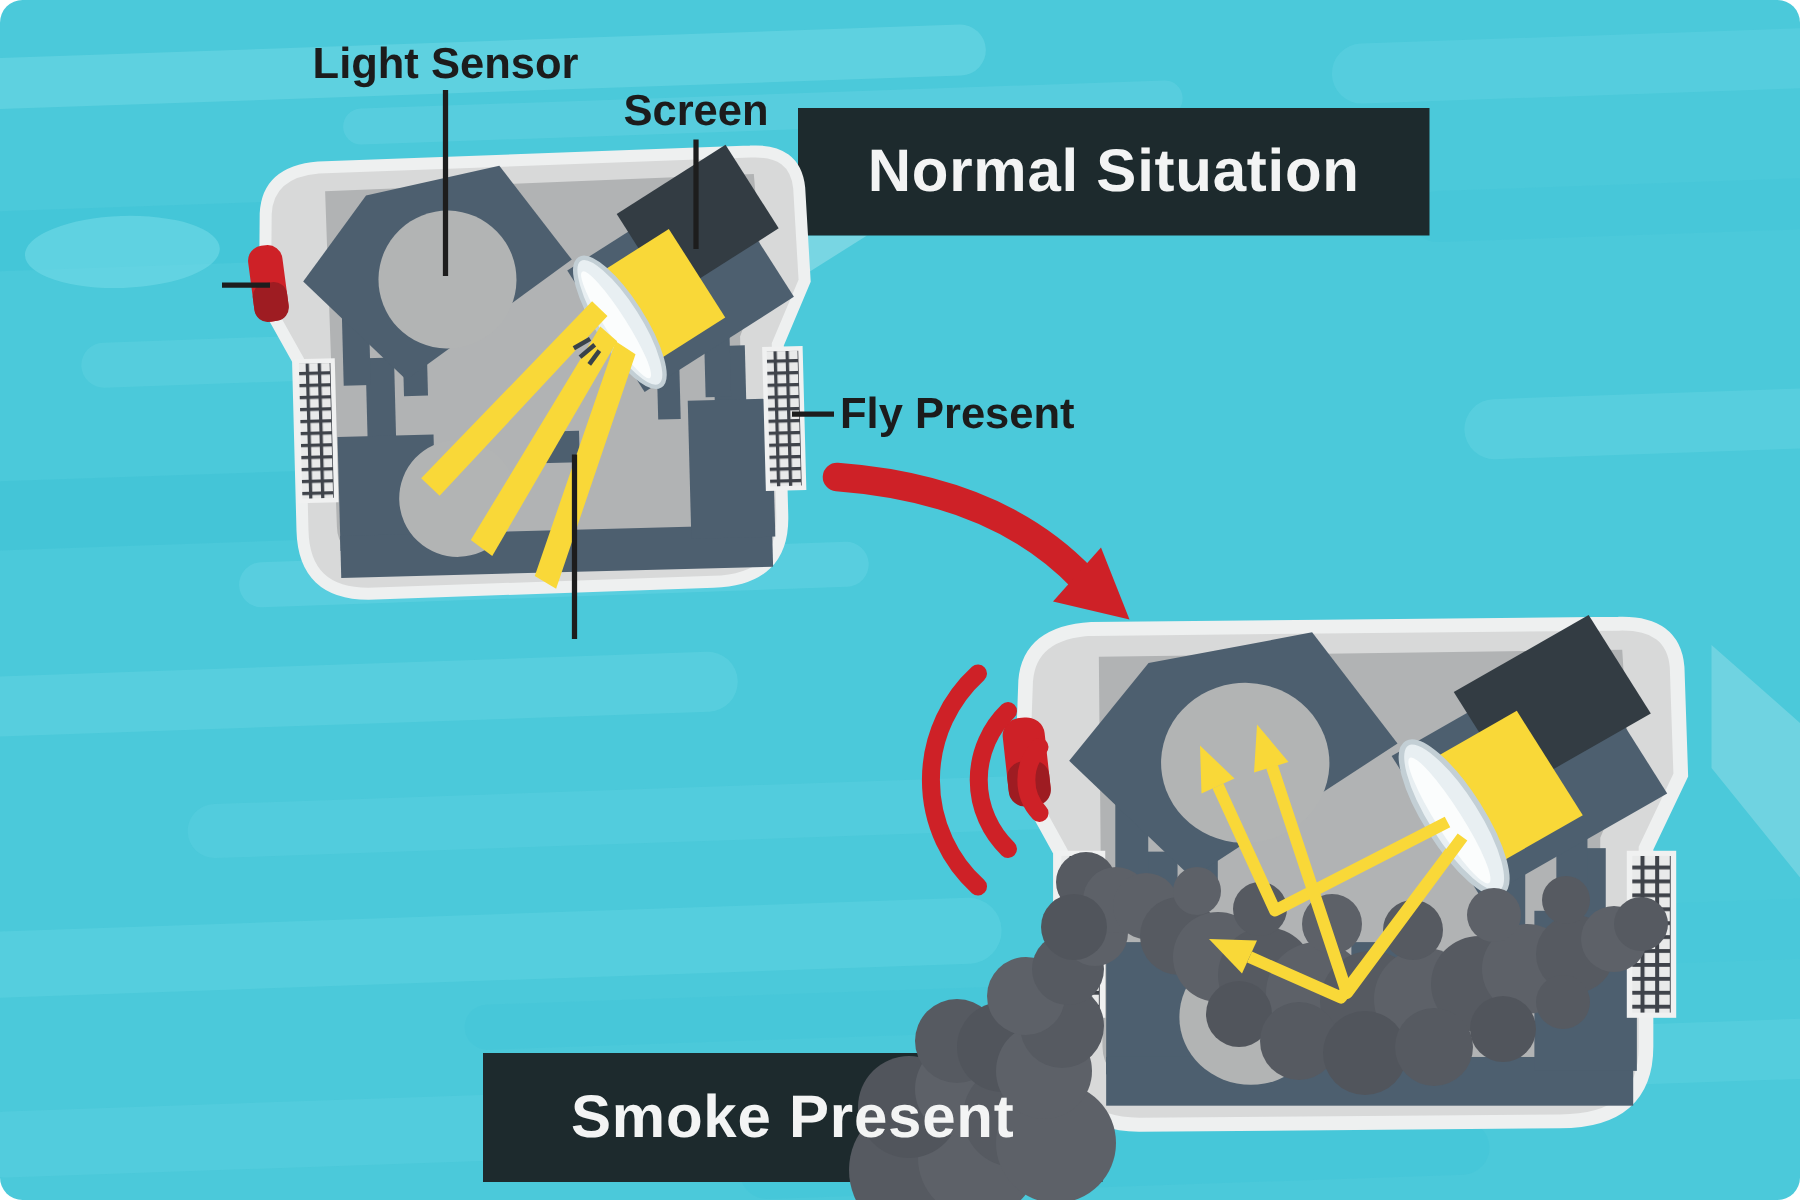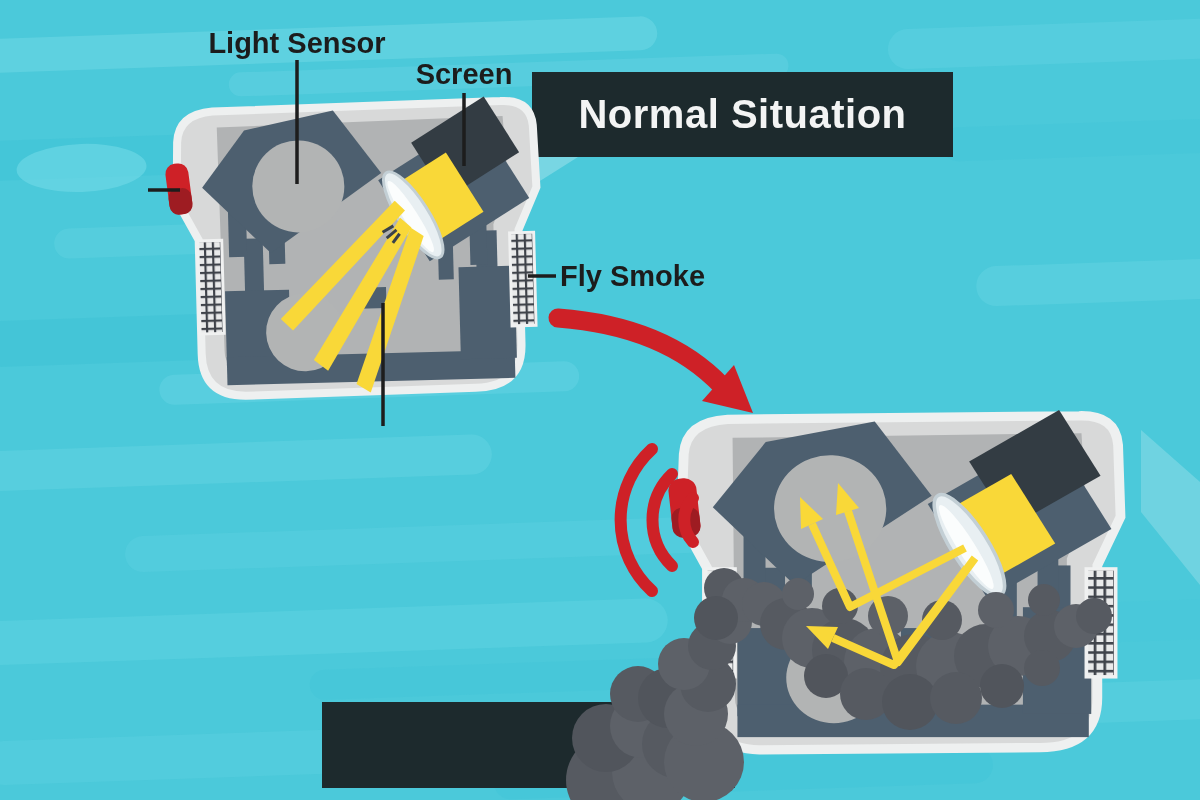--- a/index.html
+++ b/index.html
@@ -1,17 +1,17 @@
 <!DOCTYPE html>
 <html style="--c-background: #4bc9da; --c-housing: #d8d9d9; --c-housing_rim: #eef0f0; --c-chamber: #b1b3b4; --c-component: #4d5f6f; --c-component_light: #b2b4b4; --c-component_dark: #333c43; --c-beam: #f9d838; --c-alert_red: #ce2127; --c-alert_red_dark: #9e1c22; --c-smoke: #5d6168; --c-panel_label_bg: #1d2a2d; --c-label_text: #1c1c1c; --c-title_text: #f3f4f4;"><head>
 <meta charset="utf-8">
 <style>
   html,body{margin:0;padding:0;}
   body{width:1200px;height:800px;overflow:hidden;font-family:"Liberation Sans",sans-serif;}
-  .stage{position:relative;width:1200px;height:800px;background:var(--c-background,#4bc9da);}
+  .stage{position:relative;width:1200px;height:800px;background:var(--c-background,#4bc9da);border-radius:15px;}
   svg{position:absolute;left:0;top:0;}
   .lbl{position:absolute;font-size:29px;font-weight:bold;color:var(--c-label_text,#1c1c1c);
        line-height:1.18;white-space:nowrap;}
   .lbl.center{transform:translateX(-50%);}
   .lbl.wrap{white-space:normal;}
   .ttl{position:absolute;display:flex;align-items:center;justify-content:center;
        font-size:40px;font-weight:bold;color:var(--c-title_text,#f3f4f4);letter-spacing:.5px;text-align:center;}
   
   .f-housing{fill:var(--c-housing);stroke:var(--c-housing_rim);stroke-width:8;}
   .f-chamber{fill:var(--c-chamber);}
@@ -195,17 +195,18 @@
     <line x1="297" y1="60" x2="297" y2="184"></line>
     <line x1="464" y1="93" x2="464" y2="166"></line>
     <line x1="148" y1="190" x2="180" y2="190"></line>
     <line x1="528" y1="276" x2="556" y2="276"></line>
     <line x1="383" y1="303" x2="383" y2="426"></line>
   </g>
 </svg>
 
 <div class="lbl center" style="left:297px;top:26px">Light Sensor</div>
 <div class="lbl center" style="left:464px;top:57px">Screen</div>
-<div class="lbl" style="left:560px;top:259px">Fly Smoke</div>
+<div class="lbl" style="left:560px;top:259px">Fly Present</div>
 
 <div class="ttl" style="left:532px;top:72px;width:421px;height:85px">Normal Situation</div>
+<div class="ttl" style="left:322px;top:702px;width:413px;height:86px">Smoke Present</div>
 
 </div>
 
 </body></html>

